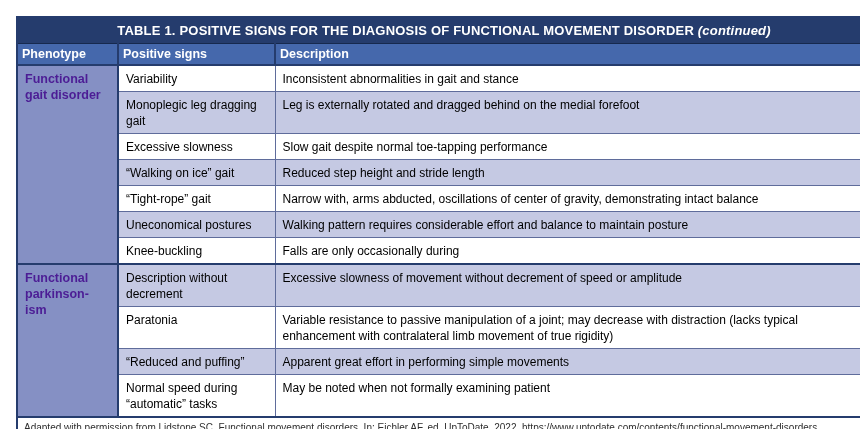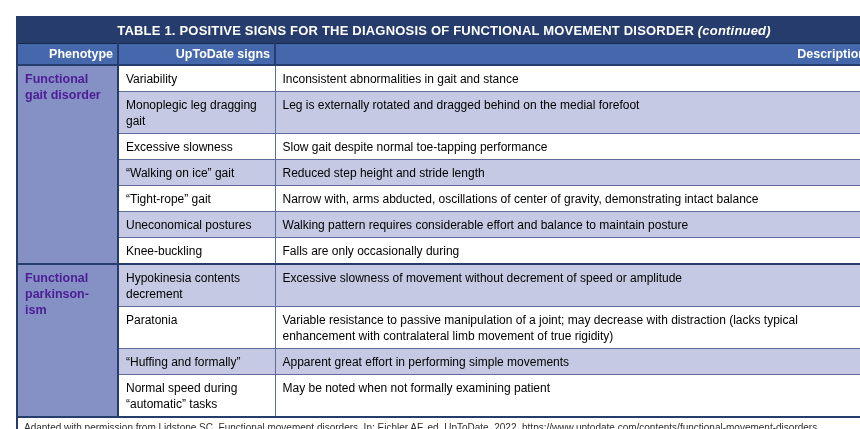--- a/index.html
+++ b/index.html
@@ -30,21 +30,21 @@
     padding:5px 4px 5px 4px;
     border-bottom:1px solid #16294e;
   }
   .title-cell .cont{font-style:italic;}
   
   tr.col-head th{
     background:var(--blue);
     color:#fff;
     font-weight:bold;
     font-size:12.5px;
-    text-align:right;
+    text-align:left;
     padding:3px 4px;
     border-bottom:1px solid var(--navy);
   }
   tr.col-head th + th{border-left:2px solid var(--navy);}
   
   tbody td{
     font-size:12px;
     line-height:16px;
     color:#000000;
     padding:5px 7px 4px 7px;
@@ -86,21 +86,21 @@
     </colgroup>
     <thead>
       <tr>
         <th colspan="3" class="title-cell">
           <span>TABLE 1. POSITIVE SIGNS FOR THE DIAGNOSIS OF FUNCTIONAL MOVEMENT DISORDER</span>
           <span class="cont">(continued)</span>
         </th>
       </tr>
       <tr class="col-head">
         <th>Phenotype</th>
-        <th>UpToDate signs</th>
+        <th>Positive signs</th>
         <th>Description</th>
       </tr>
     </thead>
     <tbody id="table-body">
         <tr class="plain section-start">
           <td class="phen-cell" rowspan="7">Functional gait disorder</td>
           <td class="sign-cell">Variability</td>
           <td class="desc-cell">Inconsistent abnormalities in gait and stance</td>
         </tr>
         <tr class="alt">
@@ -122,29 +122,29 @@
         <tr class="alt">
           <td class="sign-cell">Uneconomical postures</td>
           <td class="desc-cell">Walking pattern requires considerable effort and balance to maintain posture</td>
         </tr>
         <tr class="plain">
           <td class="sign-cell">Knee-buckling</td>
           <td class="desc-cell">Falls are only occasionally during</td>
         </tr>
         <tr class="alt section-start">
           <td class="phen-cell" rowspan="4">Functional parkinson-ism</td>
-          <td class="sign-cell">Hypokinesia contents decrement</td>
+          <td class="sign-cell">Description without decrement</td>
           <td class="desc-cell">Excessive slowness of movement without decrement of speed or amplitude</td>
         </tr>
         <tr class="plain">
           <td class="sign-cell">Paratonia</td>
           <td class="desc-cell">Variable resistance to passive manipulation of a joint; may decrease with distraction (lacks typical enhancement with contralateral limb movement of true rigidity)</td>
         </tr>
         <tr class="alt">
-          <td class="sign-cell">“Huffing and formally”</td>
+          <td class="sign-cell">“Reduced and puffing”</td>
           <td class="desc-cell">Apparent great effort in performing simple movements</td>
         </tr>
         <tr class="plain">
           <td class="sign-cell">Normal speed during “automatic” tasks</td>
           <td class="desc-cell">May be noted when not formally examining patient</td>
         </tr>
       </tbody>
     <tfoot>
       <tr>
         <td colspan="3">Adapted with permission from Lidstone SC. Functional movement disorders. In: Eichler AF, ed. UpToDate. 2022. https://www.uptodate.com/contents/functional-movement-disorders</td>

